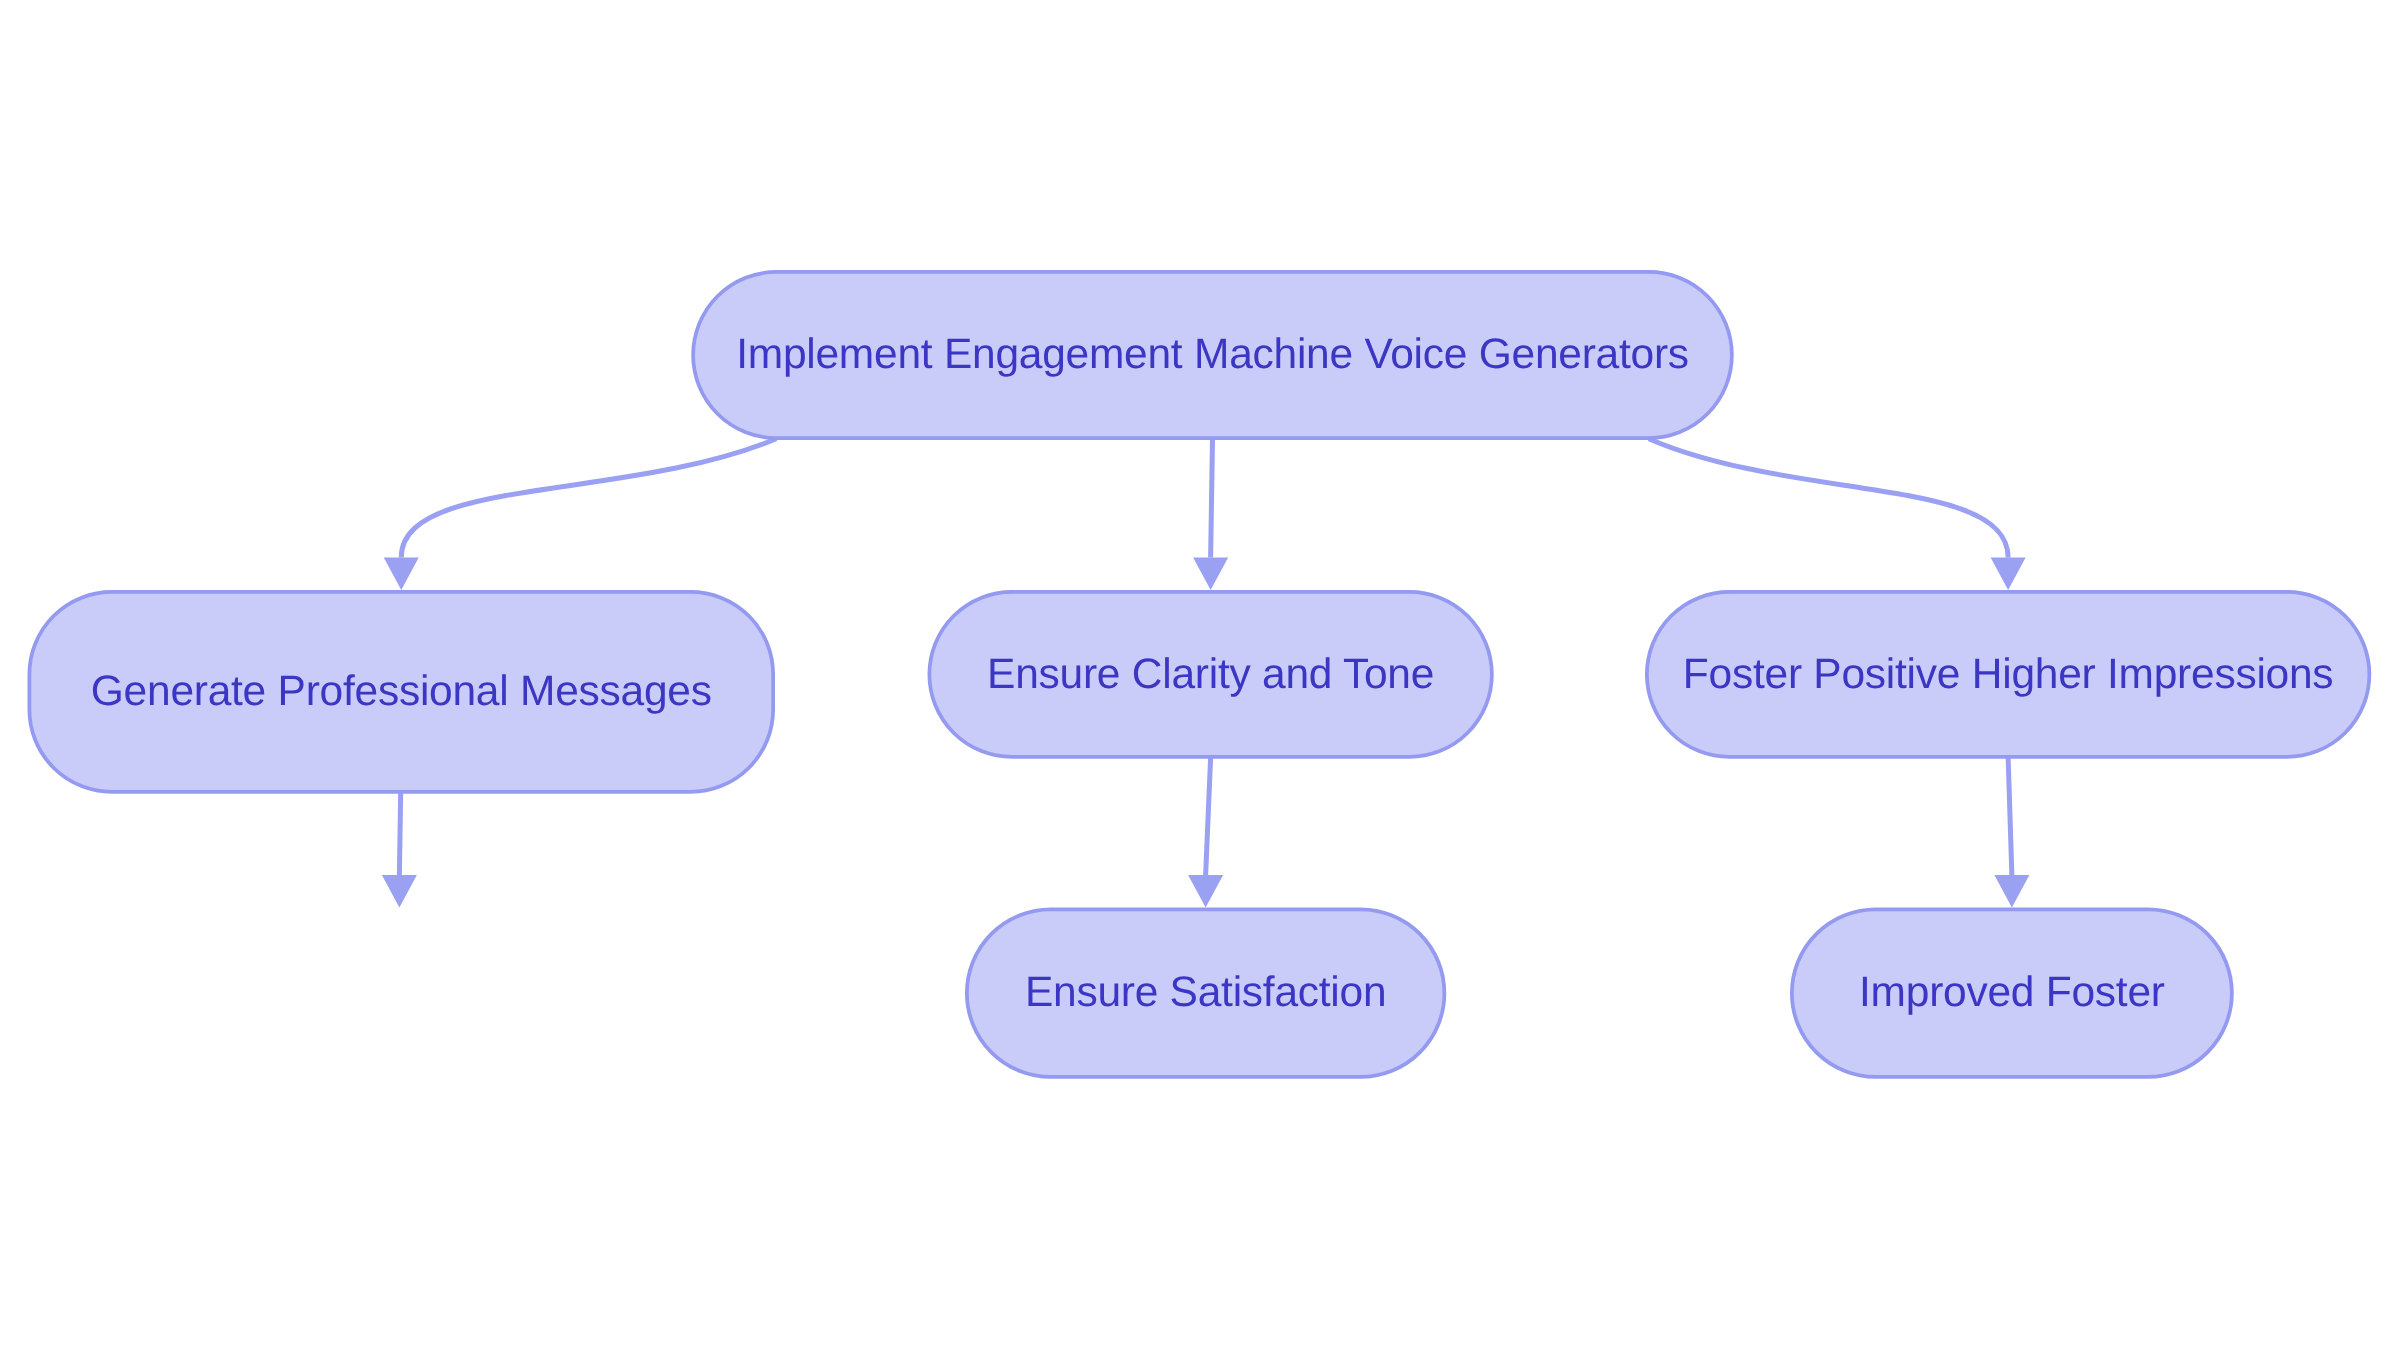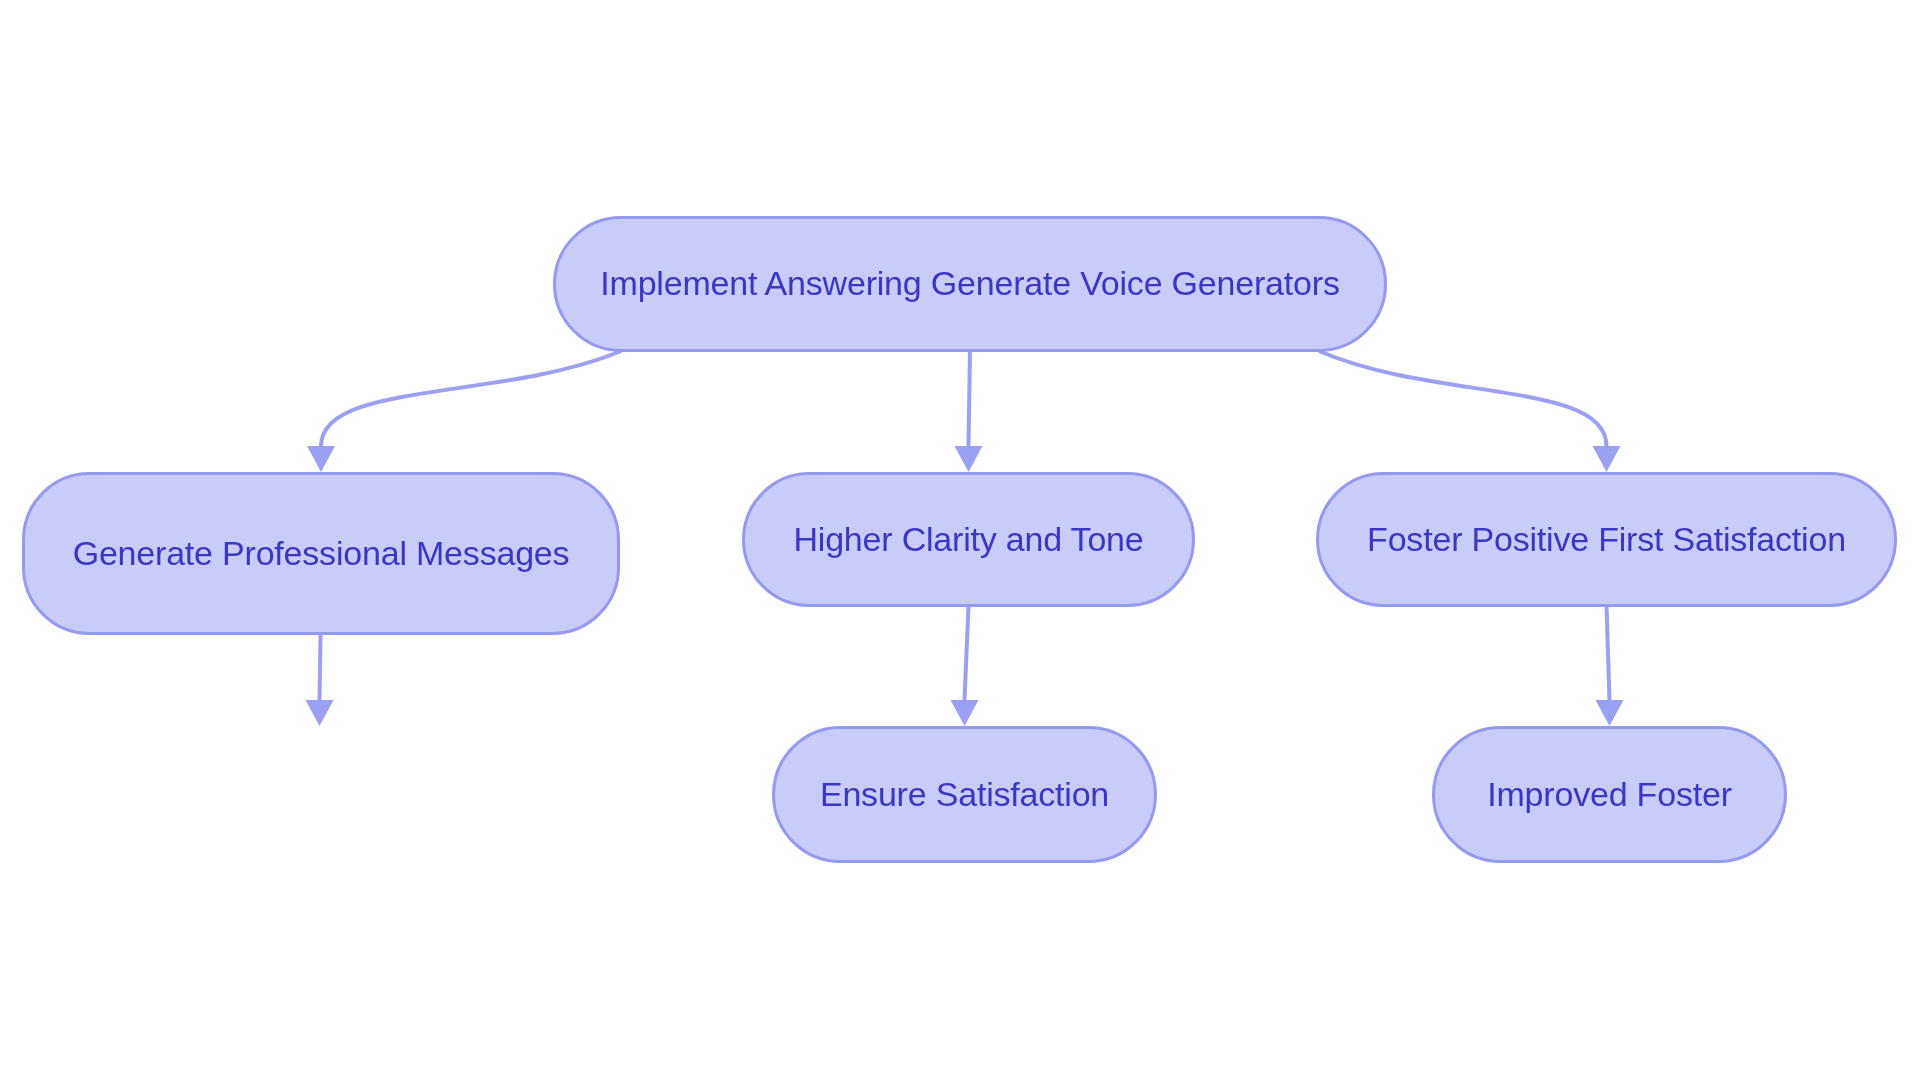--- a/index.html
+++ b/index.html
@@ -52,30 +52,30 @@
       <polygon points="1592.5,446 1620.5,446 1606.5,472" fill="#9aa0f2"></polygon>
       <path d="M 321 606 L 319.5 700" fill="none" stroke="#9aa0f2" stroke-width="4"></path>
       <polygon points="305.5,700 333.5,700 319.5,726" fill="#9aa0f2"></polygon>
       <path d="M 968.5 606 L 964.5 700" fill="none" stroke="#9aa0f2" stroke-width="4"></path>
       <polygon points="950.5,700 978.5,700 964.5,726" fill="#9aa0f2"></polygon>
       <path d="M 1606.5 606 L 1609.5 700" fill="none" stroke="#9aa0f2" stroke-width="4"></path>
       <polygon points="1595.5,700 1623.5,700 1609.5,726" fill="#9aa0f2"></polygon>
     </svg>
 
   <div class="node" style="left: 553px; top: 216px; width: 834px; height: 136px; background: rgb(201, 203, 248); border-color: rgb(147, 154, 240); border-radius: 68px; color: rgb(59, 54, 196);">
-    <span class="node-label">Implement Answering Generate Voice Generators</span>
+    <span class="node-label">Implement Engagement Machine Voice Generators</span>
   </div>
   <div class="node" style="left: 22px; top: 472px; width: 598px; height: 163px; background: rgb(201, 203, 248); border-color: rgb(147, 154, 240); border-radius: 67.5px; color: rgb(59, 54, 196);">
     <span class="node-label">Generate Professional Messages</span>
   </div>
   <div class="node" style="left: 742px; top: 472px; width: 453px; height: 135px; background: rgb(201, 203, 248); border-color: rgb(147, 154, 240); border-radius: 67.5px; color: rgb(59, 54, 196);">
-    <span class="node-label">Higher Clarity and Tone</span>
+    <span class="node-label">Ensure Clarity and Tone</span>
   </div>
   <div class="node" style="left: 1316px; top: 472px; width: 581px; height: 135px; background: rgb(201, 203, 248); border-color: rgb(147, 154, 240); border-radius: 67.5px; color: rgb(59, 54, 196);">
-    <span class="node-label">Foster Positive First Satisfaction</span>
+    <span class="node-label">Foster Positive Higher Impressions</span>
   </div>
   <div class="node" style="left: 772px; top: 726px; width: 385px; height: 137px; background: rgb(201, 203, 248); border-color: rgb(147, 154, 240); border-radius: 68.5px; color: rgb(59, 54, 196);">
     <span class="node-label">Ensure Satisfaction</span>
   </div>
   <div class="node" style="left: 1432px; top: 726px; width: 355px; height: 137px; background: rgb(201, 203, 248); border-color: rgb(147, 154, 240); border-radius: 68.5px; color: rgb(59, 54, 196);">
     <span class="node-label">Improved Foster</span>
   </div>
 </div>
 
 </body></html>

